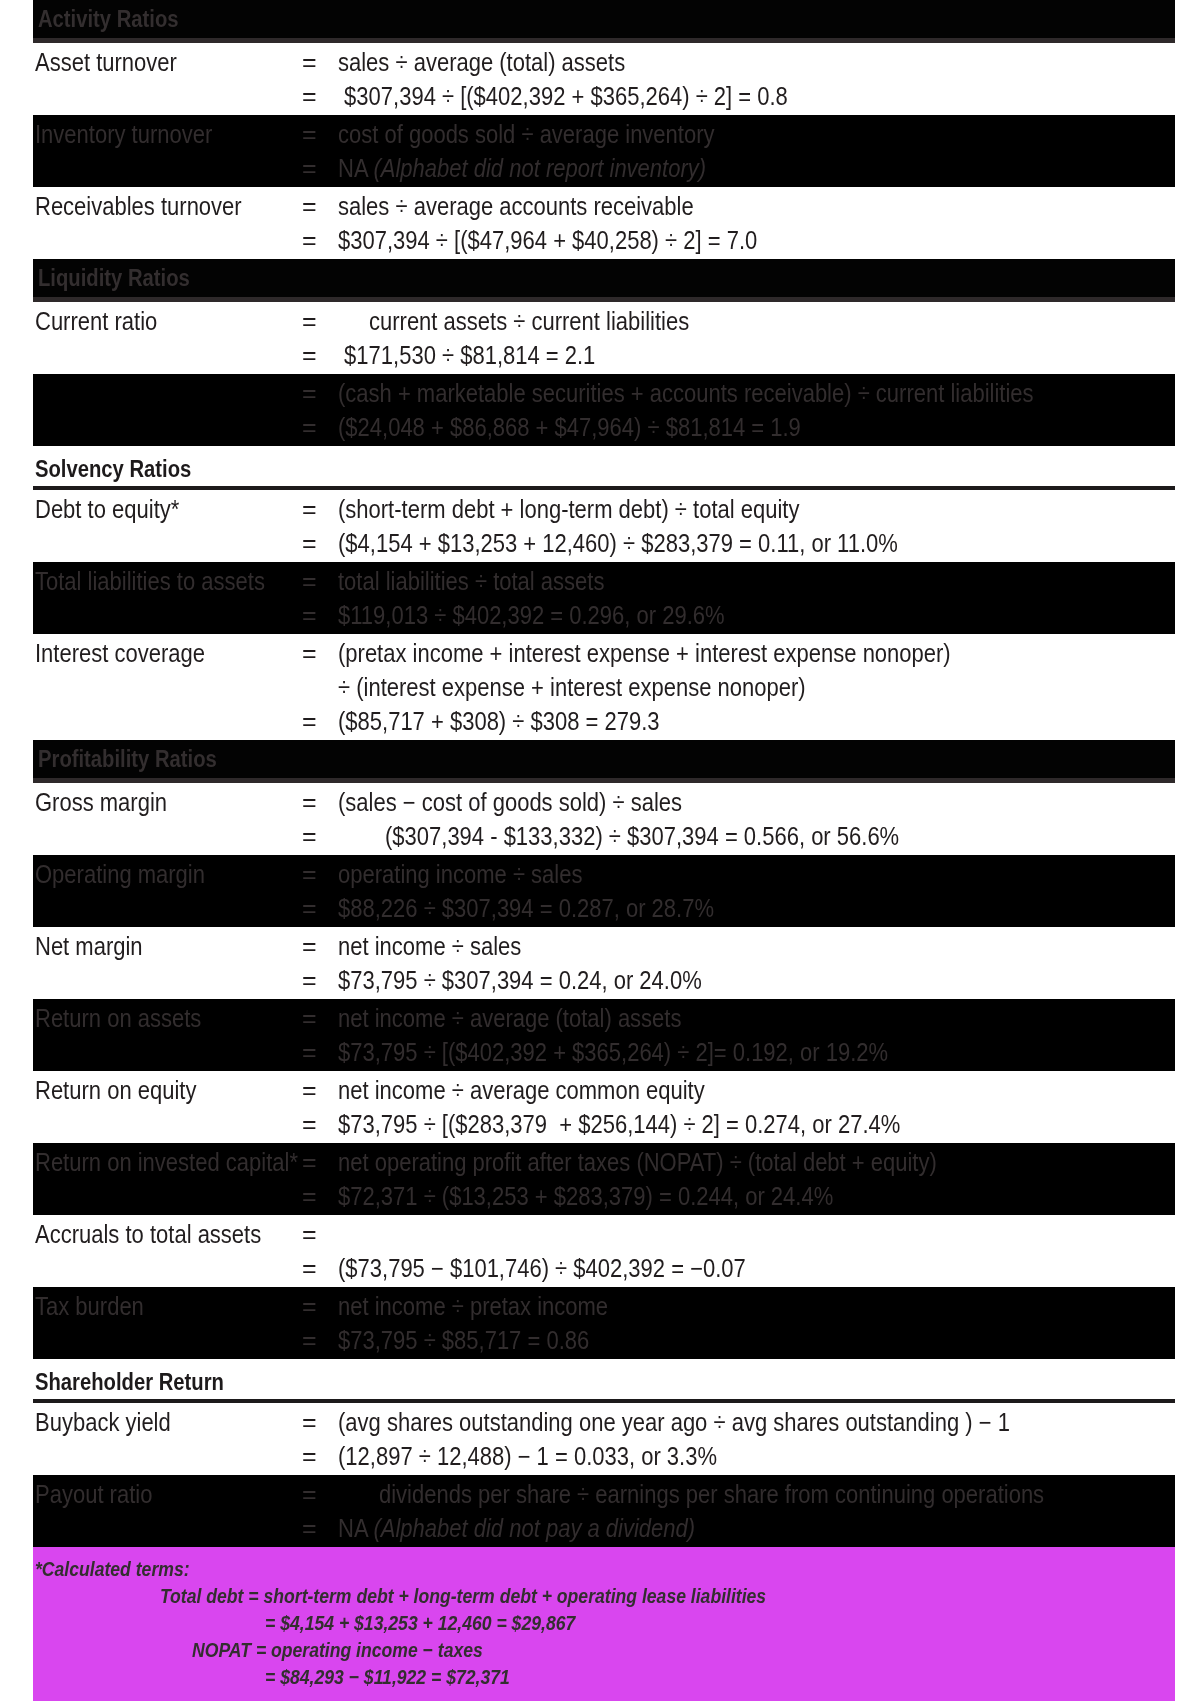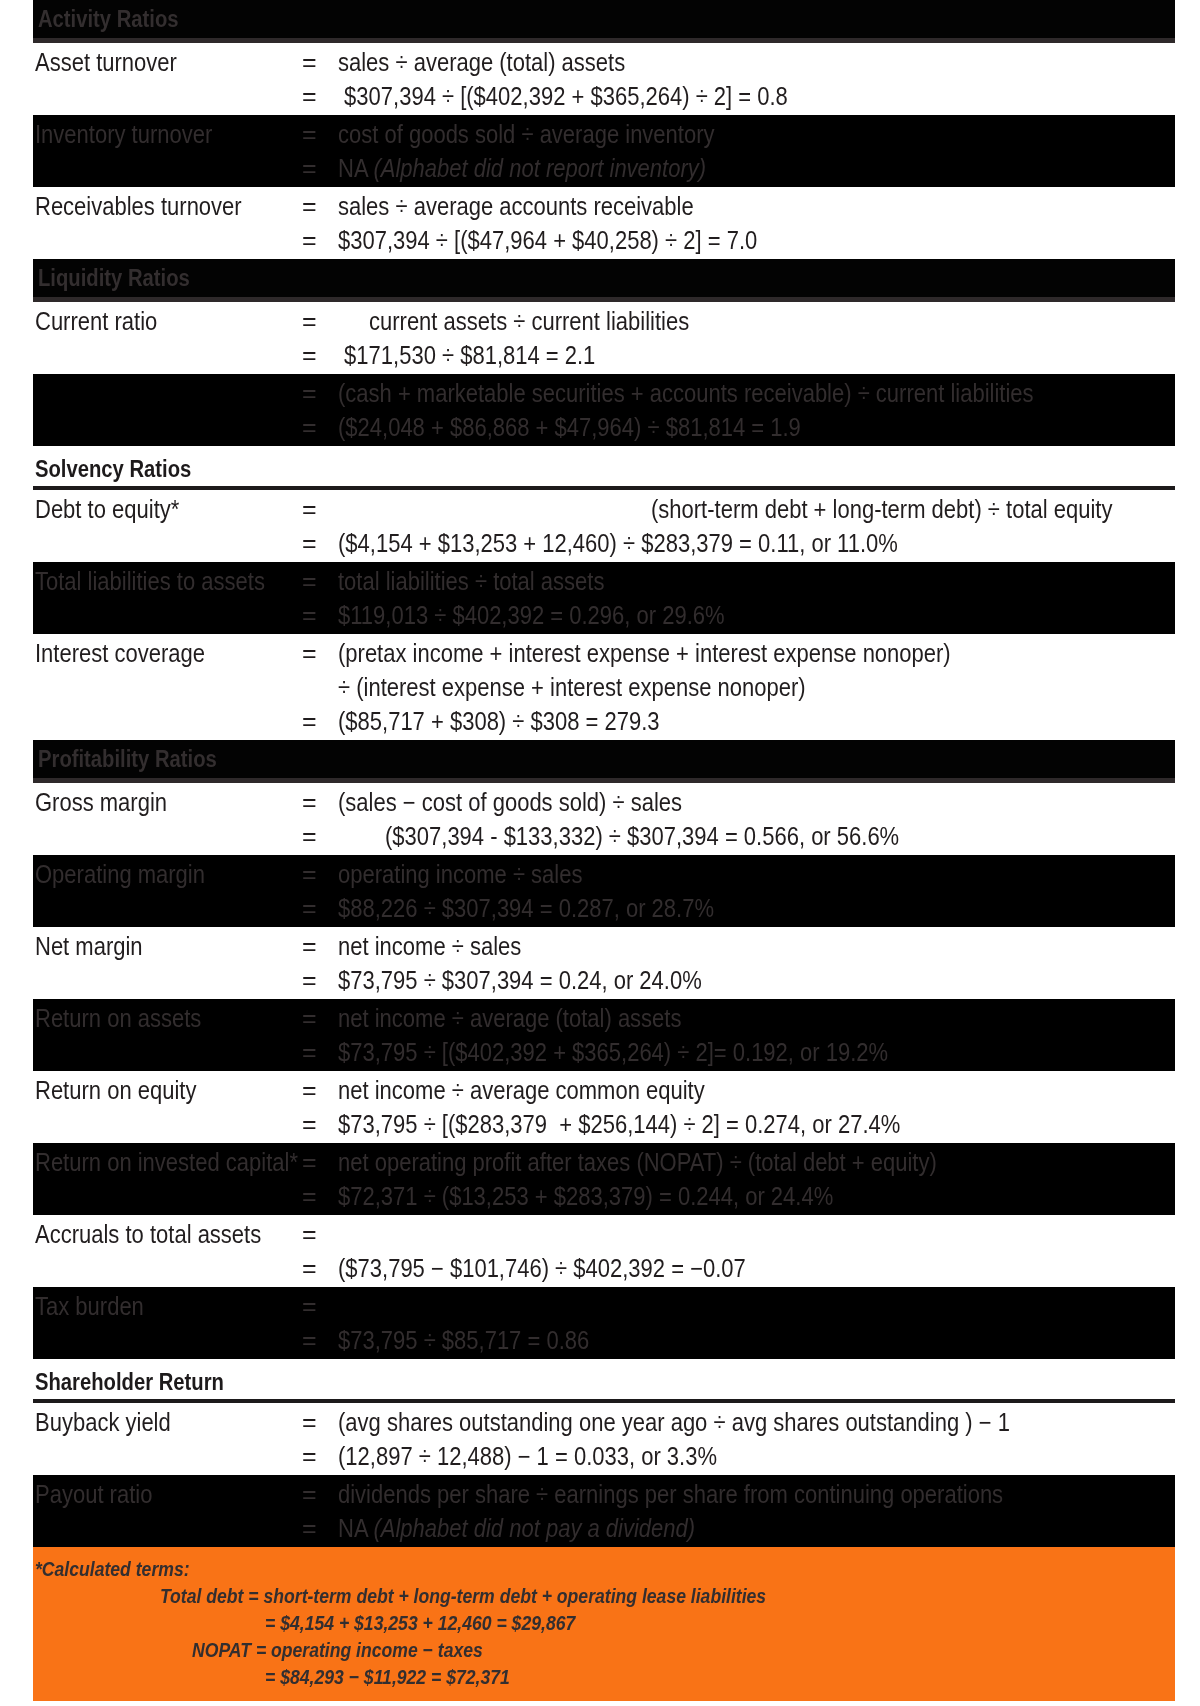--- a/index.html
+++ b/index.html
@@ -34,21 +34,21 @@
   }
   .row.light{color:#211d1e;}
   .row.dark{background:#000;color:#322d2e;}
   .lbl{grid-column:1;grid-row:1;padding-left:2px;line-height:34px;}
   .eq{grid-column:2;padding-left:6px;line-height:34px;}
   .fm{grid-column:3;padding-left:2px;line-height:34px;}
   .fm i,.lbl i{font-style:italic;}
 
   
   .fn{
-    background:#f97316;color:#332e2f;
+    background:#d946ef;color:#332e2f;
     font-style:italic;font-weight:bold;font-size:20px;
     padding:9px 15px 10px 0;
   }
   .fn .fline{line-height:27px;}
   .ind0{margin-left:2px;}
   .ind1{margin-left:127px;}
   .ind2{margin-left:232px;}
   .ind3{margin-left:159px;}
 </style>
 </head>
@@ -92,21 +92,21 @@
     <div class="row dark">
       <div class="eq" style="grid-row: 1;">=</div>
       <div class="fm" style="grid-row: 1;"><span class="cnd">(cash + marketable securities + accounts receivable) ÷ current liabilities</span></div>
       <div class="eq" style="grid-row: 2;">=</div>
       <div class="fm" style="grid-row: 2;"><span class="cnd">($24,048 + $86,868 + $47,964) ÷ $81,814 = 1.9</span></div>
     </div>
     <div class="hdr"><span class="cnd">Solvency Ratios</span></div>
     <div class="row light">
       <div class="lbl"><span class="cnd">Debt to equity*</span></div>
       <div class="eq" style="grid-row: 1;">=</div>
-      <div class="fm" style="grid-row: 1; text-align: right;"><span class="cnd">(short-term debt + long-term debt) ÷ total equity</span></div>
+      <div class="fm" style="grid-row: 1;"><span class="cnd">(short-term debt + long-term debt) ÷ total equity</span></div>
       <div class="eq" style="grid-row: 2;">=</div>
       <div class="fm" style="grid-row: 2;"><span class="cnd">($4,154 + $13,253 + 12,460) ÷ $283,379 = 0.11, or 11.0%</span></div>
     </div>
     <div class="row dark">
       <div class="lbl"><span class="cnd">Total liabilities to assets</span></div>
       <div class="eq" style="grid-row: 1;">=</div>
       <div class="fm" style="grid-row: 1;"><span class="cnd">total liabilities ÷ total assets</span></div>
       <div class="eq" style="grid-row: 2;">=</div>
       <div class="fm" style="grid-row: 2;"><span class="cnd">$119,013 ÷ $402,392 = 0.296, or 29.6%</span></div>
     </div>
@@ -166,35 +166,36 @@
     </div>
     <div class="row light">
       <div class="lbl"><span class="cnd">Accruals to total assets</span></div>
       <div class="eq" style="grid-row: 1;">=</div>
       <div class="eq" style="grid-row: 2;">=</div>
       <div class="fm" style="grid-row: 2;"><span class="cnd">($73,795 − $101,746) ÷ $402,392 = −0.07</span></div>
     </div>
     <div class="row dark">
       <div class="lbl"><span class="cnd">Tax burden</span></div>
       <div class="eq" style="grid-row: 1;">=</div>
+      <div class="fm" style="grid-row: 1;"><span class="cnd">net income ÷ pretax income</span></div>
       <div class="eq" style="grid-row: 2;">=</div>
       <div class="fm" style="grid-row: 2;"><span class="cnd">$73,795 ÷ $85,717 = 0.86</span></div>
     </div>
     <div class="hdr"><span class="cnd">Shareholder Return</span></div>
     <div class="row light">
       <div class="lbl"><span class="cnd">Buyback yield</span></div>
       <div class="eq" style="grid-row: 1;">=</div>
       <div class="fm" style="grid-row: 1;"><span class="cnd">(avg shares outstanding one year ago ÷ avg shares outstanding ) − 1</span></div>
       <div class="eq" style="grid-row: 2;">=</div>
       <div class="fm" style="grid-row: 2;"><span class="cnd">(12,897 ÷ 12,488) − 1 = 0.033, or 3.3%</span></div>
     </div>
     <div class="row dark">
       <div class="lbl"><span class="cnd">Payout ratio</span></div>
       <div class="eq" style="grid-row: 1;">=</div>
-      <div class="fm" style="grid-row: 1;"><span class="cnd">dividends per share ÷ earnings per share from continuing operations</span></div>
+      <div class="fm" style="grid-row: 1; text-align: center;"><span class="cnd">dividends per share ÷ earnings per share from continuing operations</span></div>
       <div class="eq" style="grid-row: 2;">=</div>
       <div class="fm" style="grid-row: 2;"><span class="cnd">NA <i>(Alphabet did not pay a dividend)</i></span></div>
     </div>
     <div class="fn">
       <div class="fline ind0"><span class="cnd">*Calculated terms:</span></div>
       <div class="fline ind1"><span class="cnd">Total debt = short-term debt + long-term debt + operating lease liabilities</span></div>
       <div class="fline ind2"><span class="cnd">= $4,154 + $13,253 + 12,460 = $29,867</span></div>
       <div class="fline ind3"><span class="cnd">NOPAT = operating income − taxes</span></div>
       <div class="fline ind2"><span class="cnd">= $84,293 − $11,922 = $72,371</span></div>
     </div>

